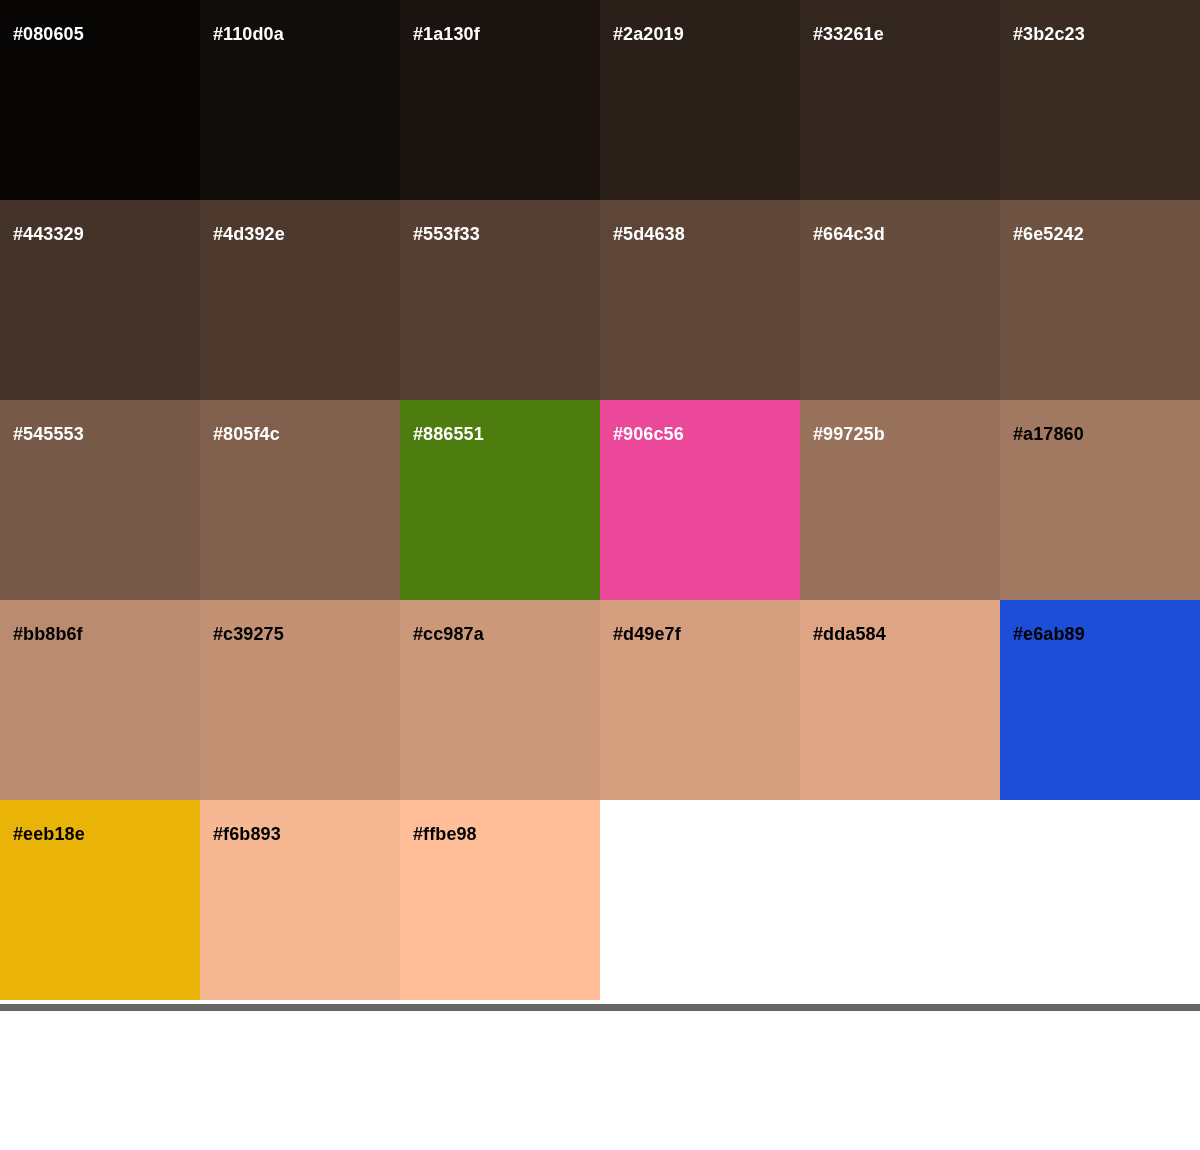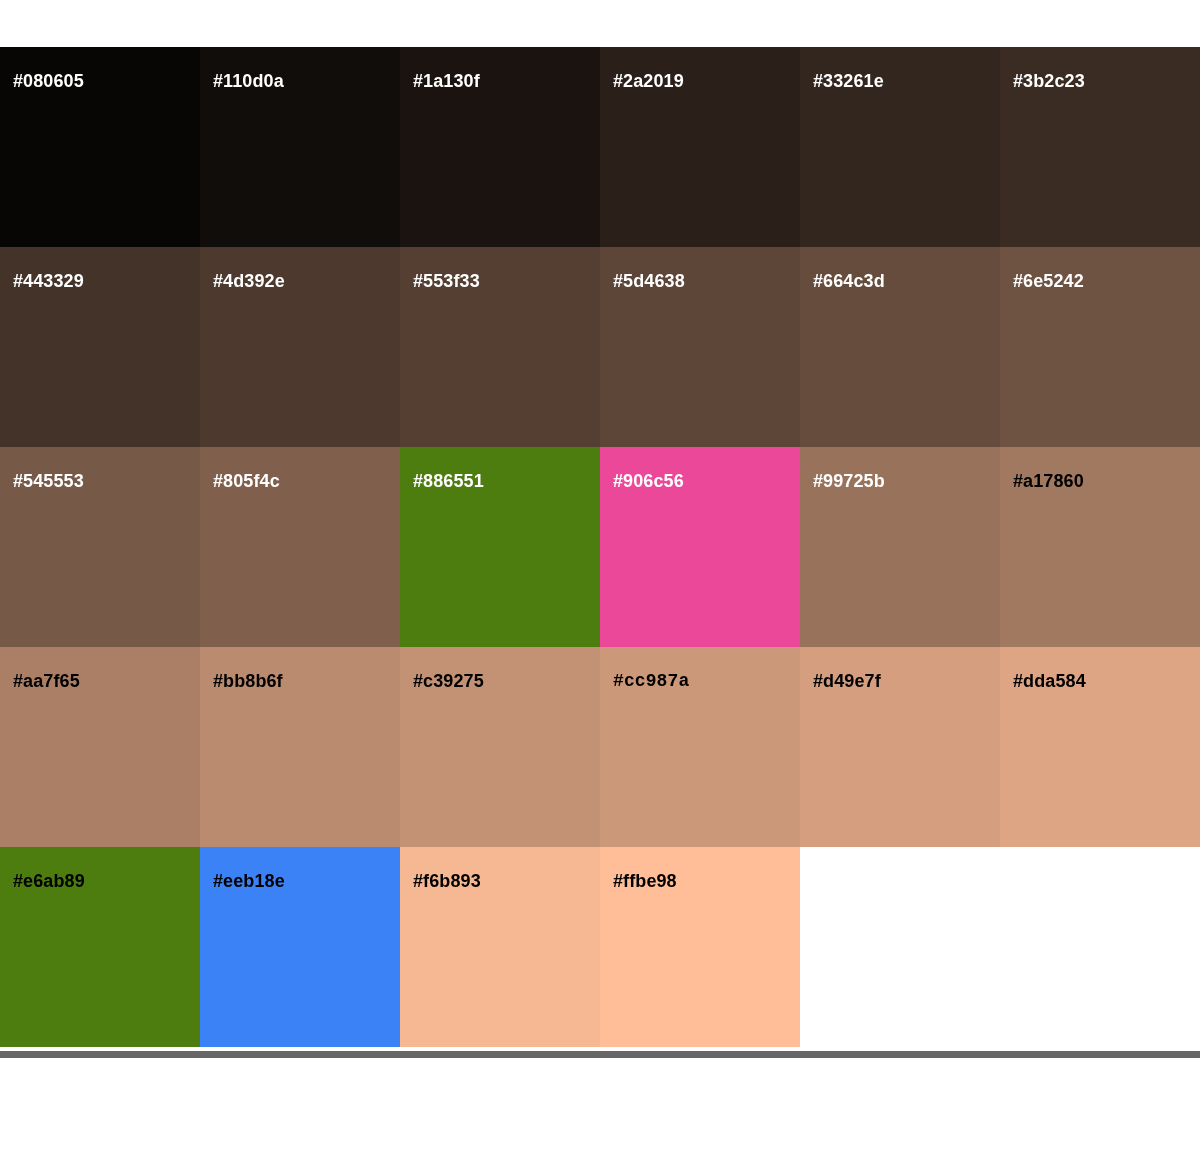--- a/index.html
+++ b/index.html
@@ -21,21 +21,20 @@
     background: #ffffff;
   }
 
   
   #swatch-grid {
     display: grid;
     grid-template-columns: repeat(6, 200px);
     grid-template-rows: repeat(5, 200px);
     width: 1200px;
     height: 1000px;
-    margin-top: 47px;
   }
   .swatch {
     position: relative;
     width: 200px;
     height: 200px;
     box-sizing: border-box;
   }
   .swatch-label {
     position: absolute;
     left: 13px;
@@ -122,42 +121,39 @@
       </div>
       <div class="swatch" style="background: #ec4899;">
         <span class="swatch-label light-text">#906c56</span>
       </div>
       <div class="swatch" style="background: rgb(153, 114, 91);">
         <span class="swatch-label light-text">#99725b</span>
       </div>
       <div class="swatch" style="background: rgb(161, 120, 96);">
         <span class="swatch-label dark-text">#a17860</span>
       </div>
-      <div class="swatch" style="background: rgb(170, 127, 101);">
-        <span class="swatch-label dark-text">#aa7f65</span>
-      </div>
       <div class="swatch" style="background: rgb(187, 139, 111);">
         <span class="swatch-label dark-text">#bb8b6f</span>
       </div>
       <div class="swatch" style="background: rgb(195, 146, 117);">
         <span class="swatch-label dark-text">#c39275</span>
       </div>
-      <div class="swatch" style="background: rgb(204, 152, 122); font-family: Liberation Mono, monospace;">
+      <div class="swatch" style="background: rgb(204, 152, 122);">
         <span class="swatch-label dark-text">#cc987a</span>
       </div>
       <div class="swatch" style="background: rgb(212, 158, 127);">
         <span class="swatch-label dark-text">#d49e7f</span>
       </div>
       <div class="swatch" style="background: rgb(221, 165, 132);">
         <span class="swatch-label dark-text">#dda584</span>
       </div>
-      <div class="swatch" style="background: #4d7c0f;">
+      <div class="swatch" style="background: #1d4ed8;">
         <span class="swatch-label dark-text">#e6ab89</span>
       </div>
-      <div class="swatch" style="background: #3b82f6;">
+      <div class="swatch" style="background: #eab308;">
         <span class="swatch-label dark-text">#eeb18e</span>
       </div>
       <div class="swatch" style="background: rgb(246, 184, 147);">
         <span class="swatch-label dark-text">#f6b893</span>
       </div>
       <div class="swatch" style="background: rgb(255, 190, 152);">
         <span class="swatch-label dark-text">#ffbe98</span>
       </div>
     </div>
 

